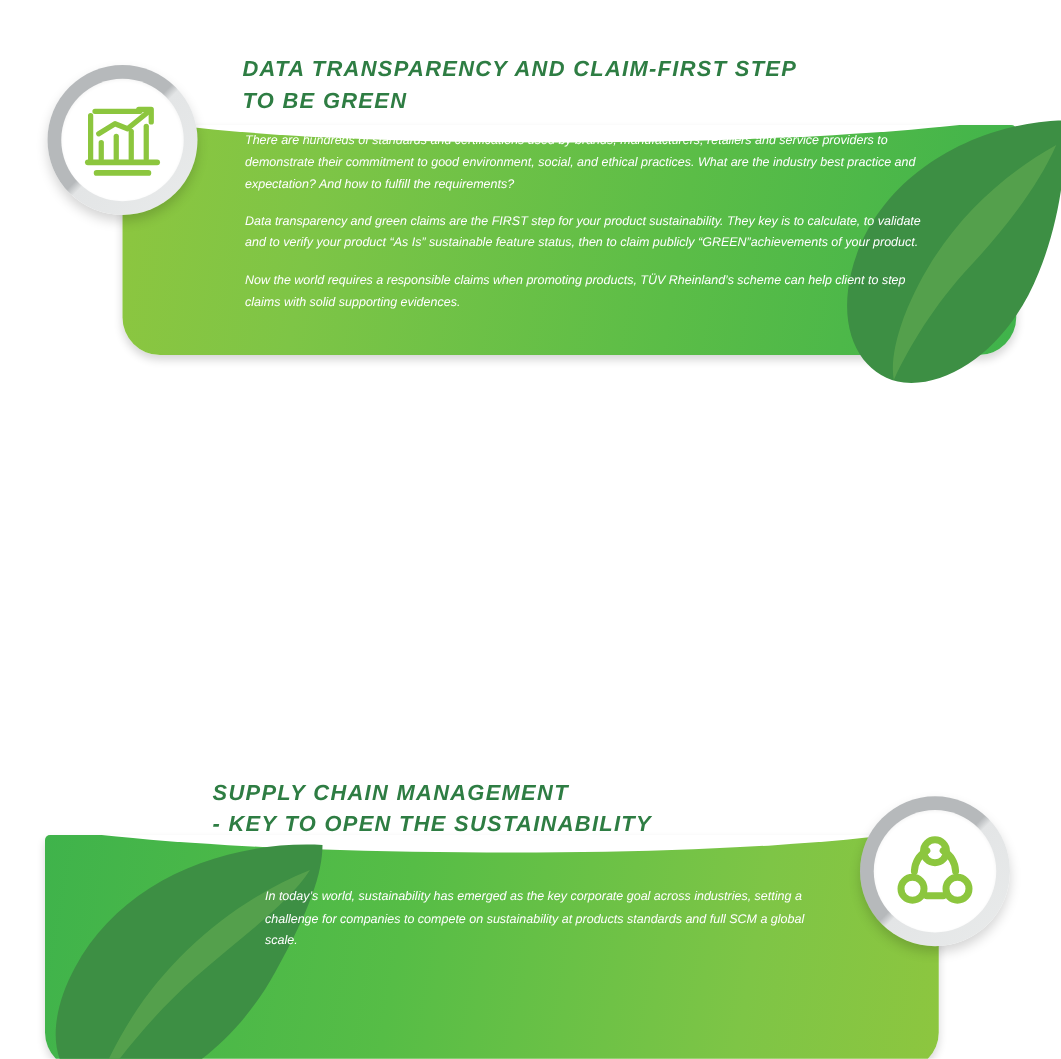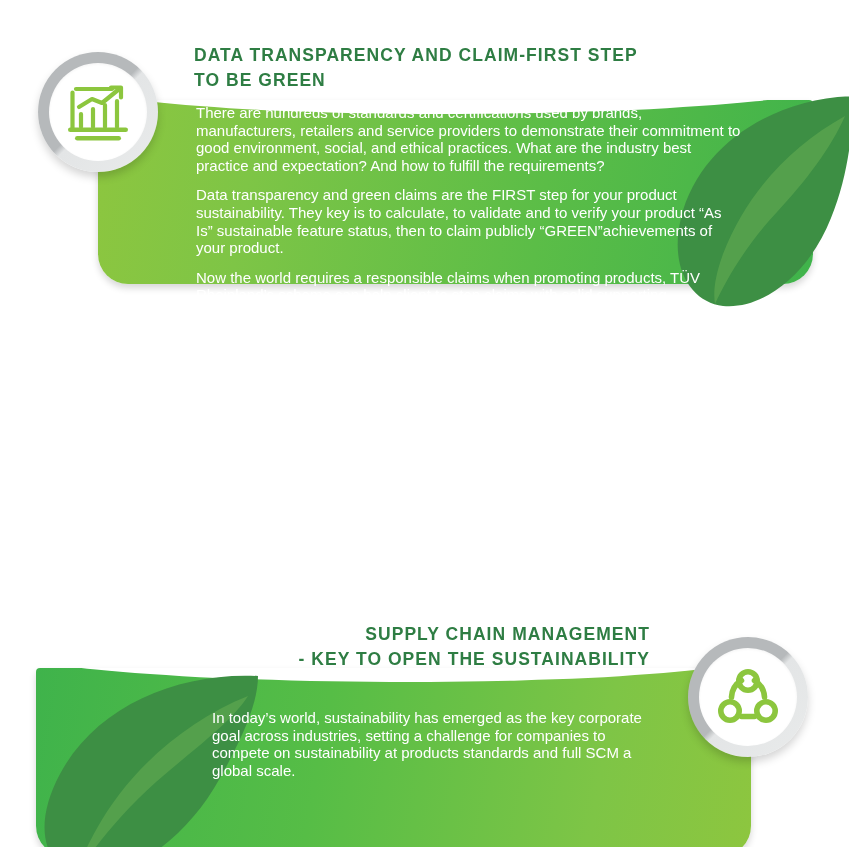--- a/index.html
+++ b/index.html
@@ -2,40 +2,40 @@
 <html><head>
 <meta charset="utf-8">
 <style>
   * { margin:0; padding:0; box-sizing:border-box; }
   html, body {
     width:849px; height:847px;
     background:#ffffff;
     font-family:"Liberation Sans", sans-serif;
     overflow:hidden;
   }
-  .page { position:relative; width:849px; height:802px; }
+  .page { position:relative; width:849px; height:802px;font-style:italic; }
 
   
   .section { position:absolute; left:0; width:849px; }
   #section-1 { top:0;   height:300px; }
   #section-2 { top:300px; height:290px; }
   #section-3 { top:590px; height:257px; }
 
   
   .heading {
     position:absolute;
     color:#2e7d43;
     font-weight:bold;
     font-size:17.5px;
     letter-spacing:1.05px;
     line-height:25px;
     white-space:pre-line;
   }
   #heading-1 { left:194px; top:43px;  width:520px; text-align:left; }
-  #heading-2 { left:170px; top:322px; width:480px; text-align:right; }
+  #heading-2 { left:170px; top:322px; width:480px; }
 
   
   .card {
     position:absolute;
     overflow:hidden;
     box-shadow:0 4px 7px rgba(0,0,0,0.16);
   }
   #card-1 {
     left:98px; top:100px; width:715px; height:184px;
     border-radius:4px 4px 30px 30px;
@@ -59,21 +59,21 @@
 
   
   .leaf { position:absolute; pointer-events:none; }
   #leaf-1 { left:595px; top:78px;  width:260px; height:230px; }
   #leaf-2 { left:10px;  top:362px; width:250px; height:220px; }
 
   
   .body-text {
     position:absolute;
     color:#ffffff;
-    font-size:15px;
+    font-size:10px;
     line-height:17.6px;
   }
   #text-1 { left:196px; top:104px; width:545px; }
   #text-2 { left:212px; top:409px; width:432px; }
   .para { margin-bottom:12px; }
   .para:last-child { margin-bottom:0; }
 
   
   .badge { position:absolute; width:120px; height:120px; }
   #badge-1 { left:38px;  top:52px;  }

